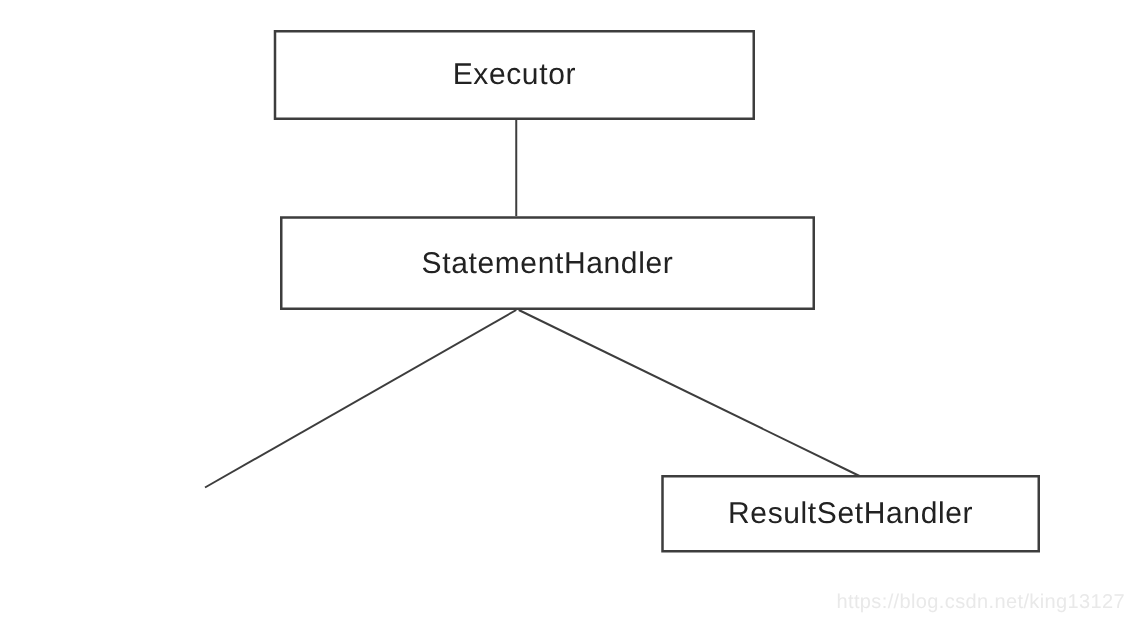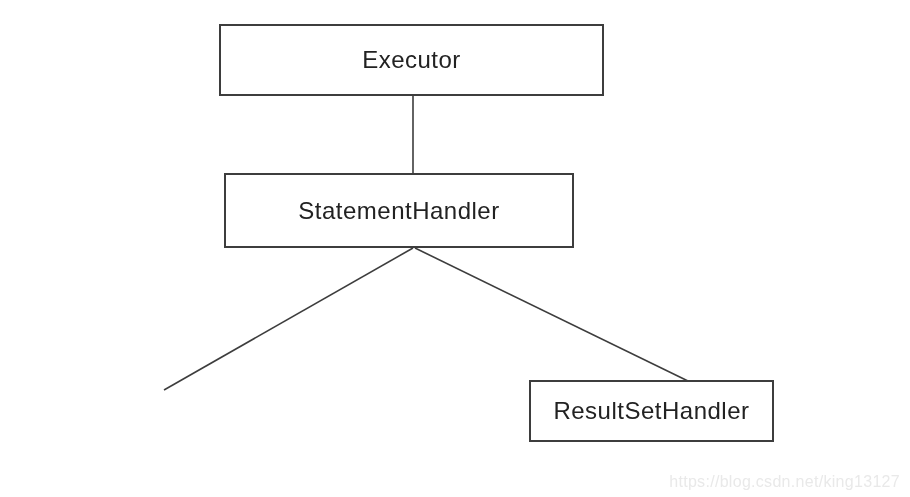--- a/index.html
+++ b/index.html
@@ -22,23 +22,23 @@
     background: #ffffff;
     display: flex;
     align-items: center;
     justify-content: center;
     color: #222222;
     font-size: 24px;
     letter-spacing: 0.5px;
     z-index: 2;
   }
   #node-executor        { left: 219px; top: 24px;  width: 385px; height: 72px; }
-  #node-statement       { left: 224px; top: 173px; width: 350px; height: 75px; }
+  #node-statement       { left: 224px; top: 173px; width: 428px; height: 75px; }
   #node-paramter        { left: 51px;  top: 389px; width: 271px; height: 59px; }
-  #node-resultset       { left: 529px; top: 380px; width: 245px; height: 62px; }
+  #node-resultset       { left: 529px; top: 380px; width: 303px; height: 62px; }
   #connectors {
     position: absolute;
     left: 0; top: 0;
     width: 910px;
     height: 497px;
     z-index: 1;
   }
   #connectors line {
     stroke: #3d3d3d;
     stroke-width: 1.6;

